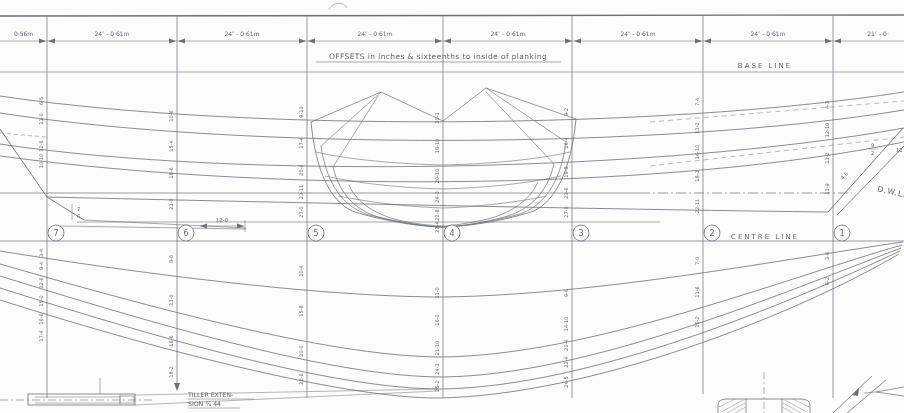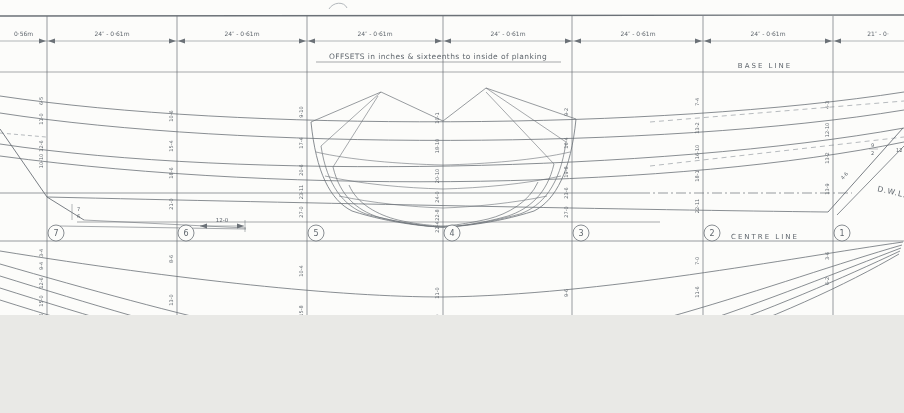--- a/index.html
+++ b/index.html
@@ -1,16 +1,16 @@
 <!DOCTYPE html>
 <html><head>
 <meta charset="utf-8">
 <style>
   html,body{margin:0;padding:0;background:#e9e9e6;}
-  #stage{width:904px;height:315px;background:#fcfcfa;position:relative;overflow:hidden;
+  #stage{width:904px;height:413px;background:#fcfcfa;position:relative;overflow:hidden;
          font-family:"DejaVu Sans",sans-serif;}
   svg{display:block}
   svg text{font-family:"DejaVu Sans",sans-serif;fill:#5e656c;}
   .ink{stroke:#6b7177;fill:none;}
   .light{stroke:#989ea4;fill:none;}
   .faint{stroke:#b3b8bc;fill:none;}
 </style>
 </head>
 <body>
 

